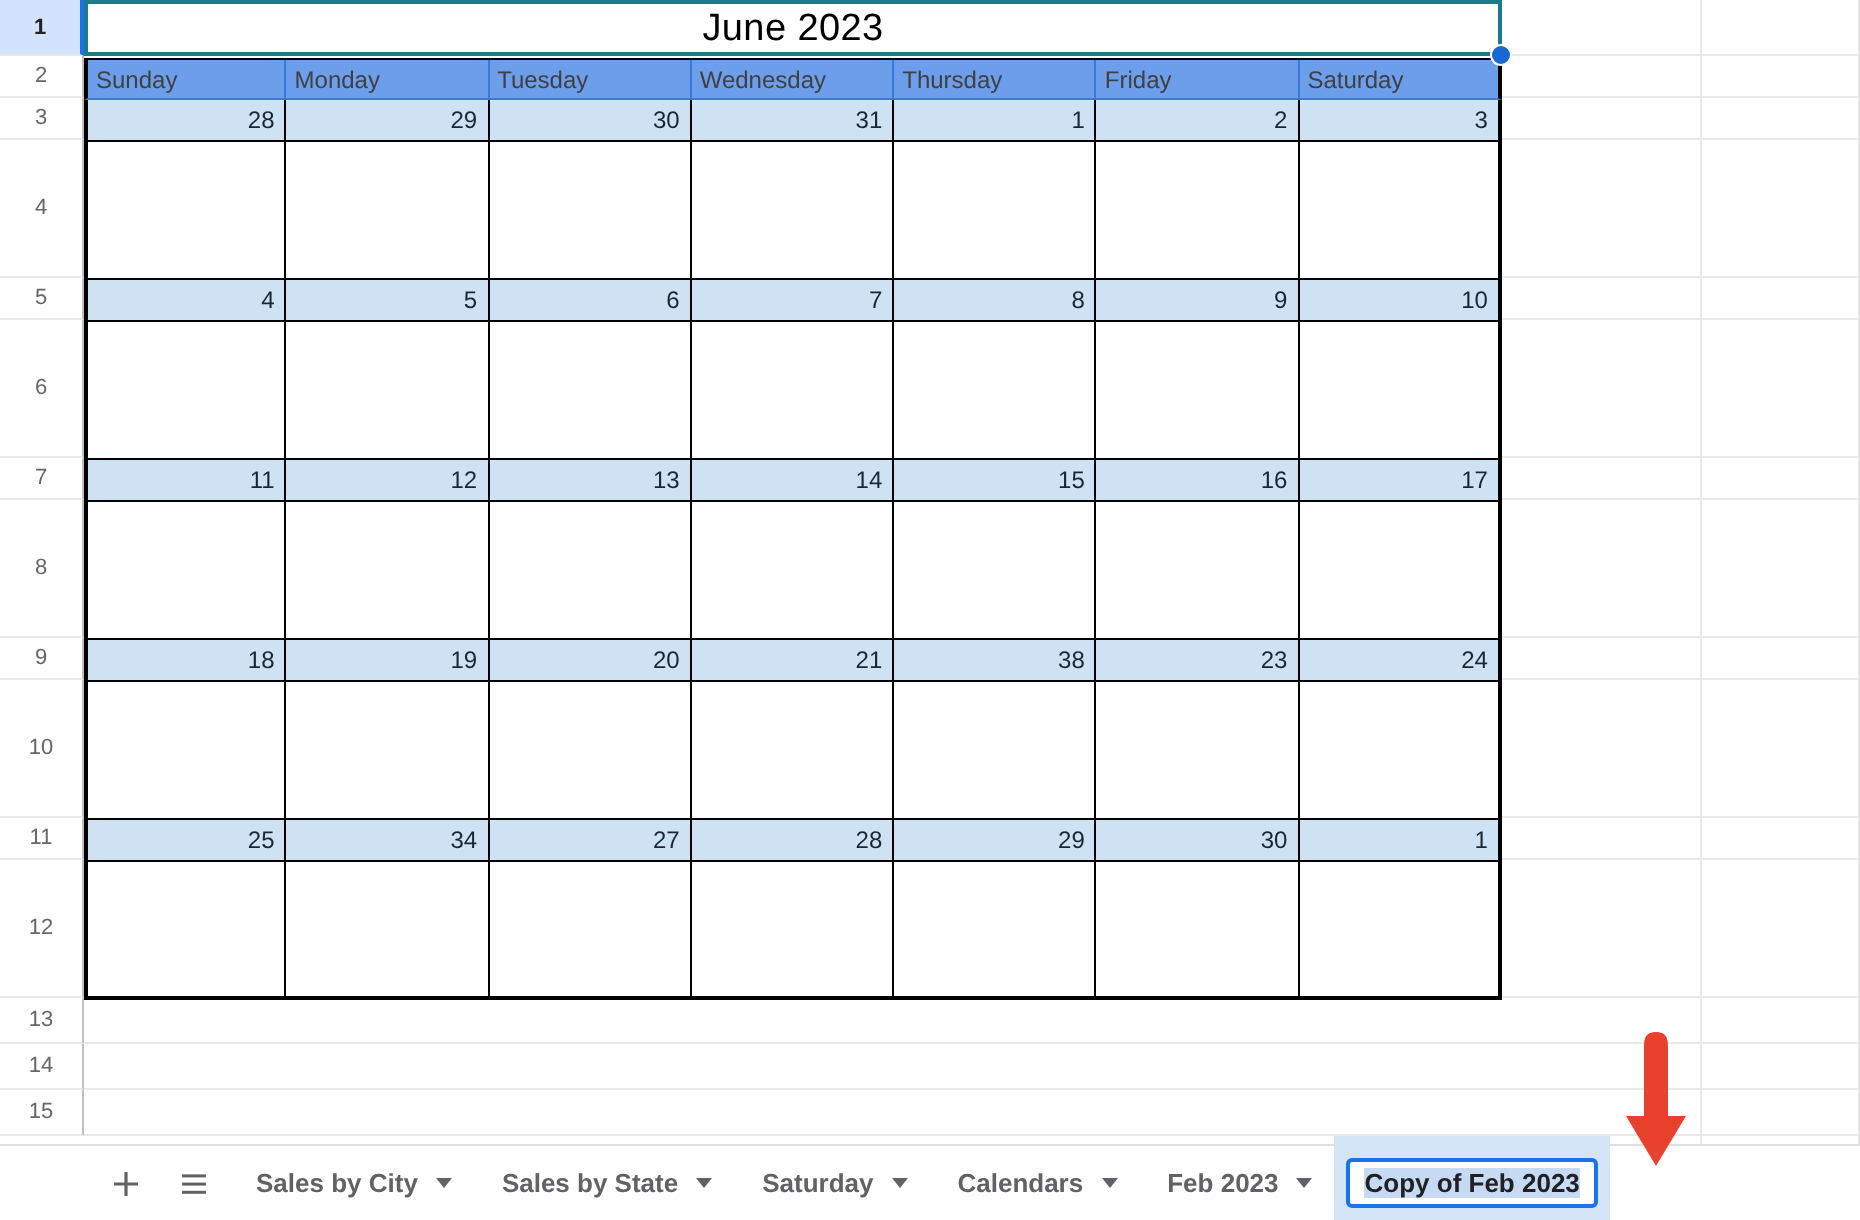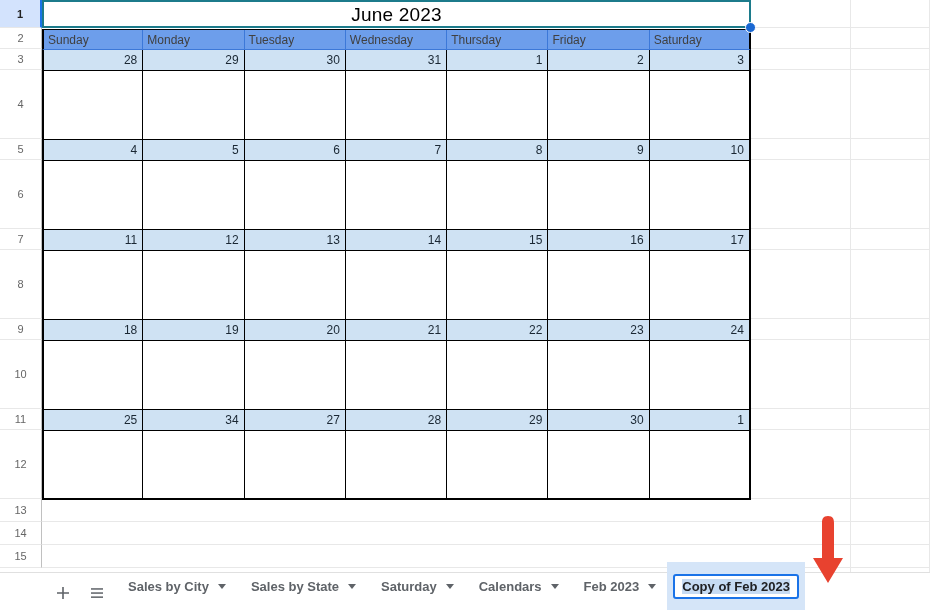--- a/index.html
+++ b/index.html
@@ -163,21 +163,21 @@
   }
 
   
   #tab-bar {
     position: absolute;
     left: 0; bottom: 0;
     width: 930px; height: 38px;
     background: #ffffff;
     border-top: 1px solid #e0e0e0;
     display: flex;
-    align-items: flex-end;
+    align-items: center;
     padding-left: 46px;
     z-index: 20;
   }
   .tab-icon {
     width: 34px; height: 34px;
     display: flex; align-items: center; justify-content: center;
     color: #5f6368;
     flex: 0 0 auto;
     border-radius: 50%;
   }
@@ -333,21 +333,21 @@
             <div class="body-cell"></div>
             <div class="body-cell"></div>
             <div class="body-cell"></div>
             <div class="body-cell"></div>
           </div>
           <div class="date-row" style="top: 320px;">
             <div class="date-cell">18</div>
             <div class="date-cell">19</div>
             <div class="date-cell">20</div>
             <div class="date-cell">21</div>
-            <div class="date-cell">22</div>
+            <div class="date-cell">38</div>
             <div class="date-cell">23</div>
             <div class="date-cell">24</div>
           </div>
           <div class="body-row" style="top: 341px;">
             <div class="body-cell"></div>
             <div class="body-cell"></div>
             <div class="body-cell"></div>
             <div class="body-cell"></div>
             <div class="body-cell"></div>
             <div class="body-cell"></div>

